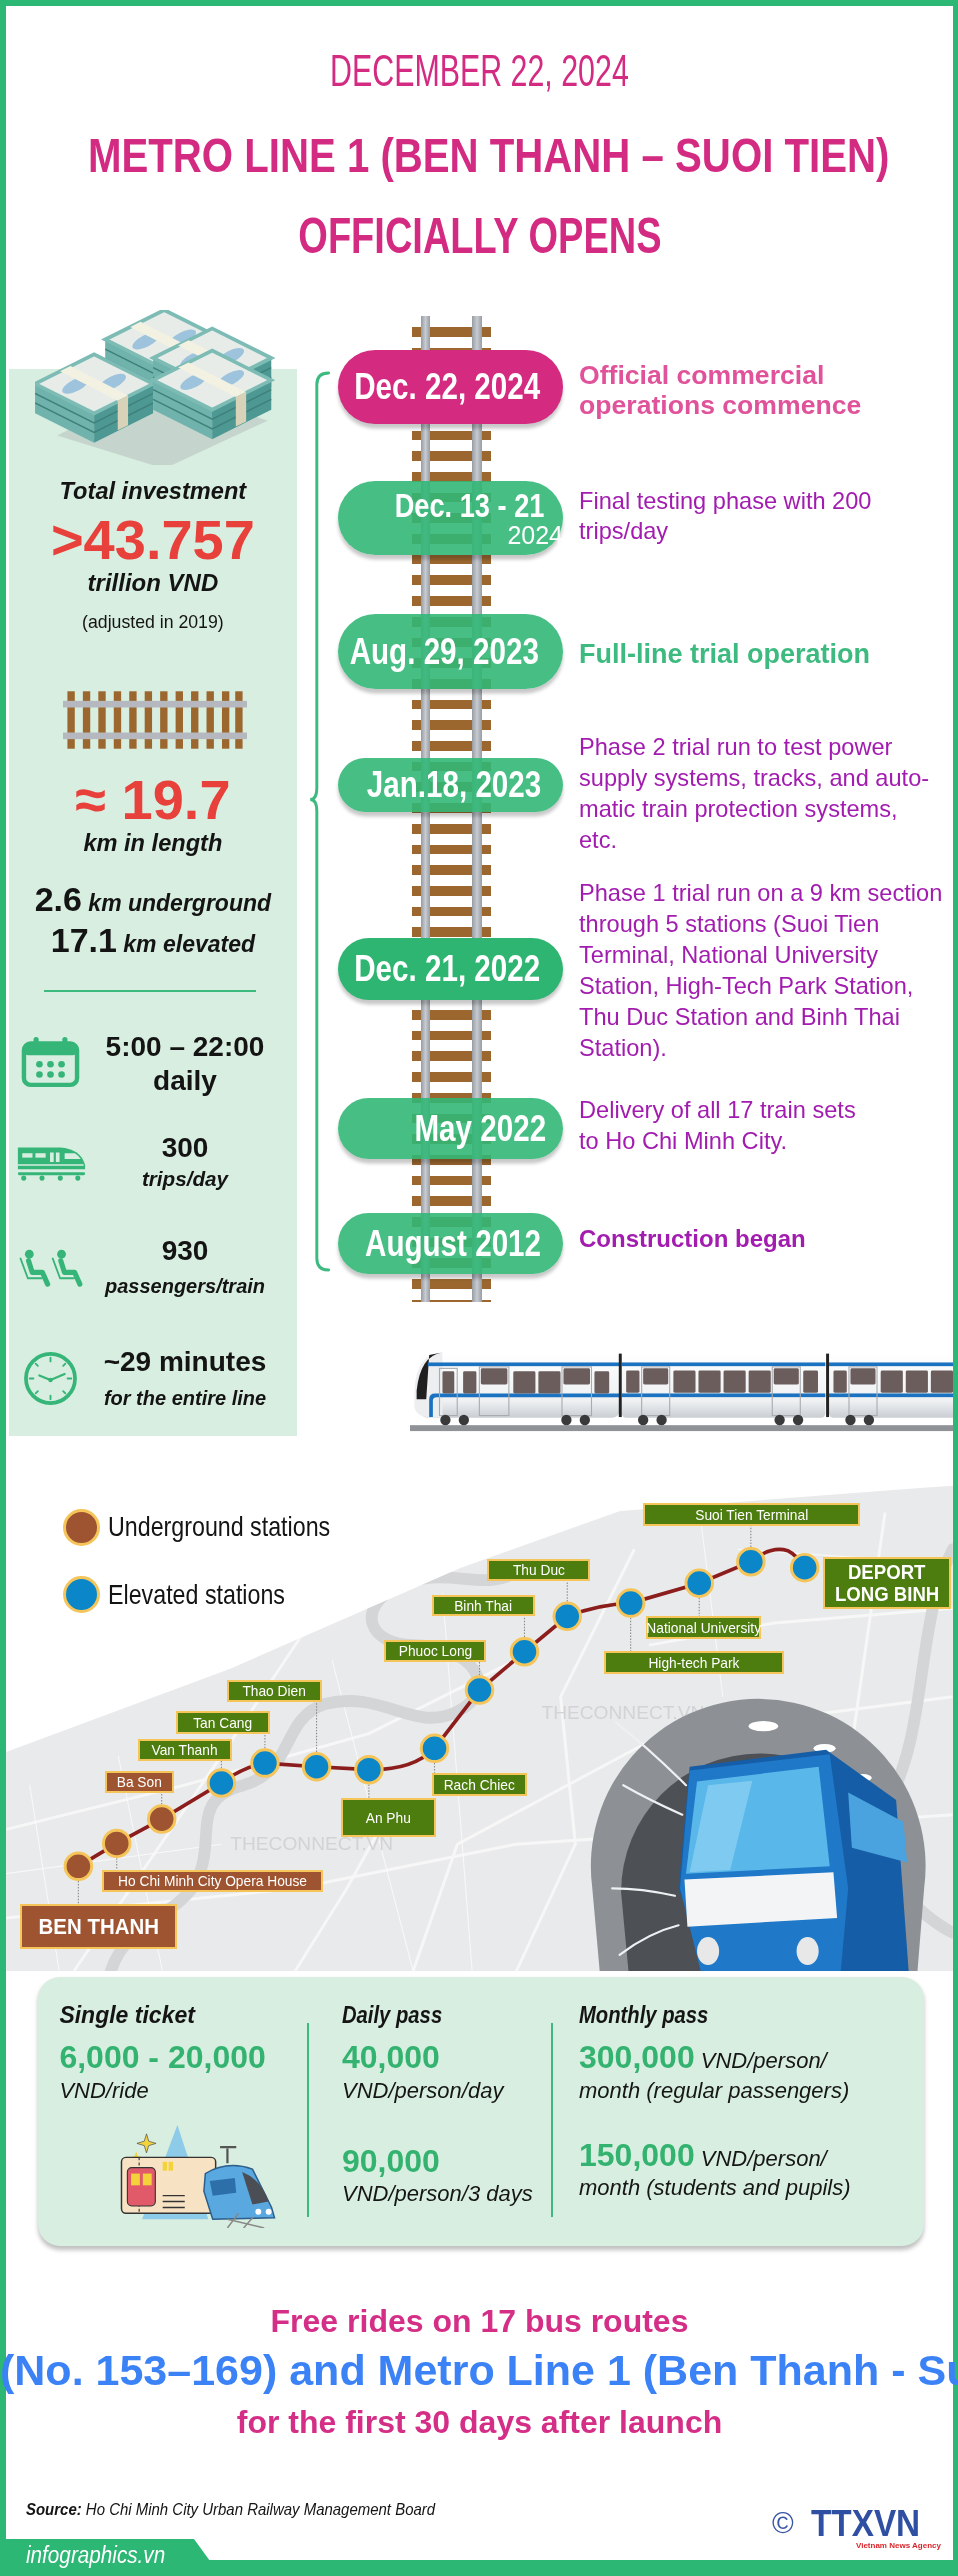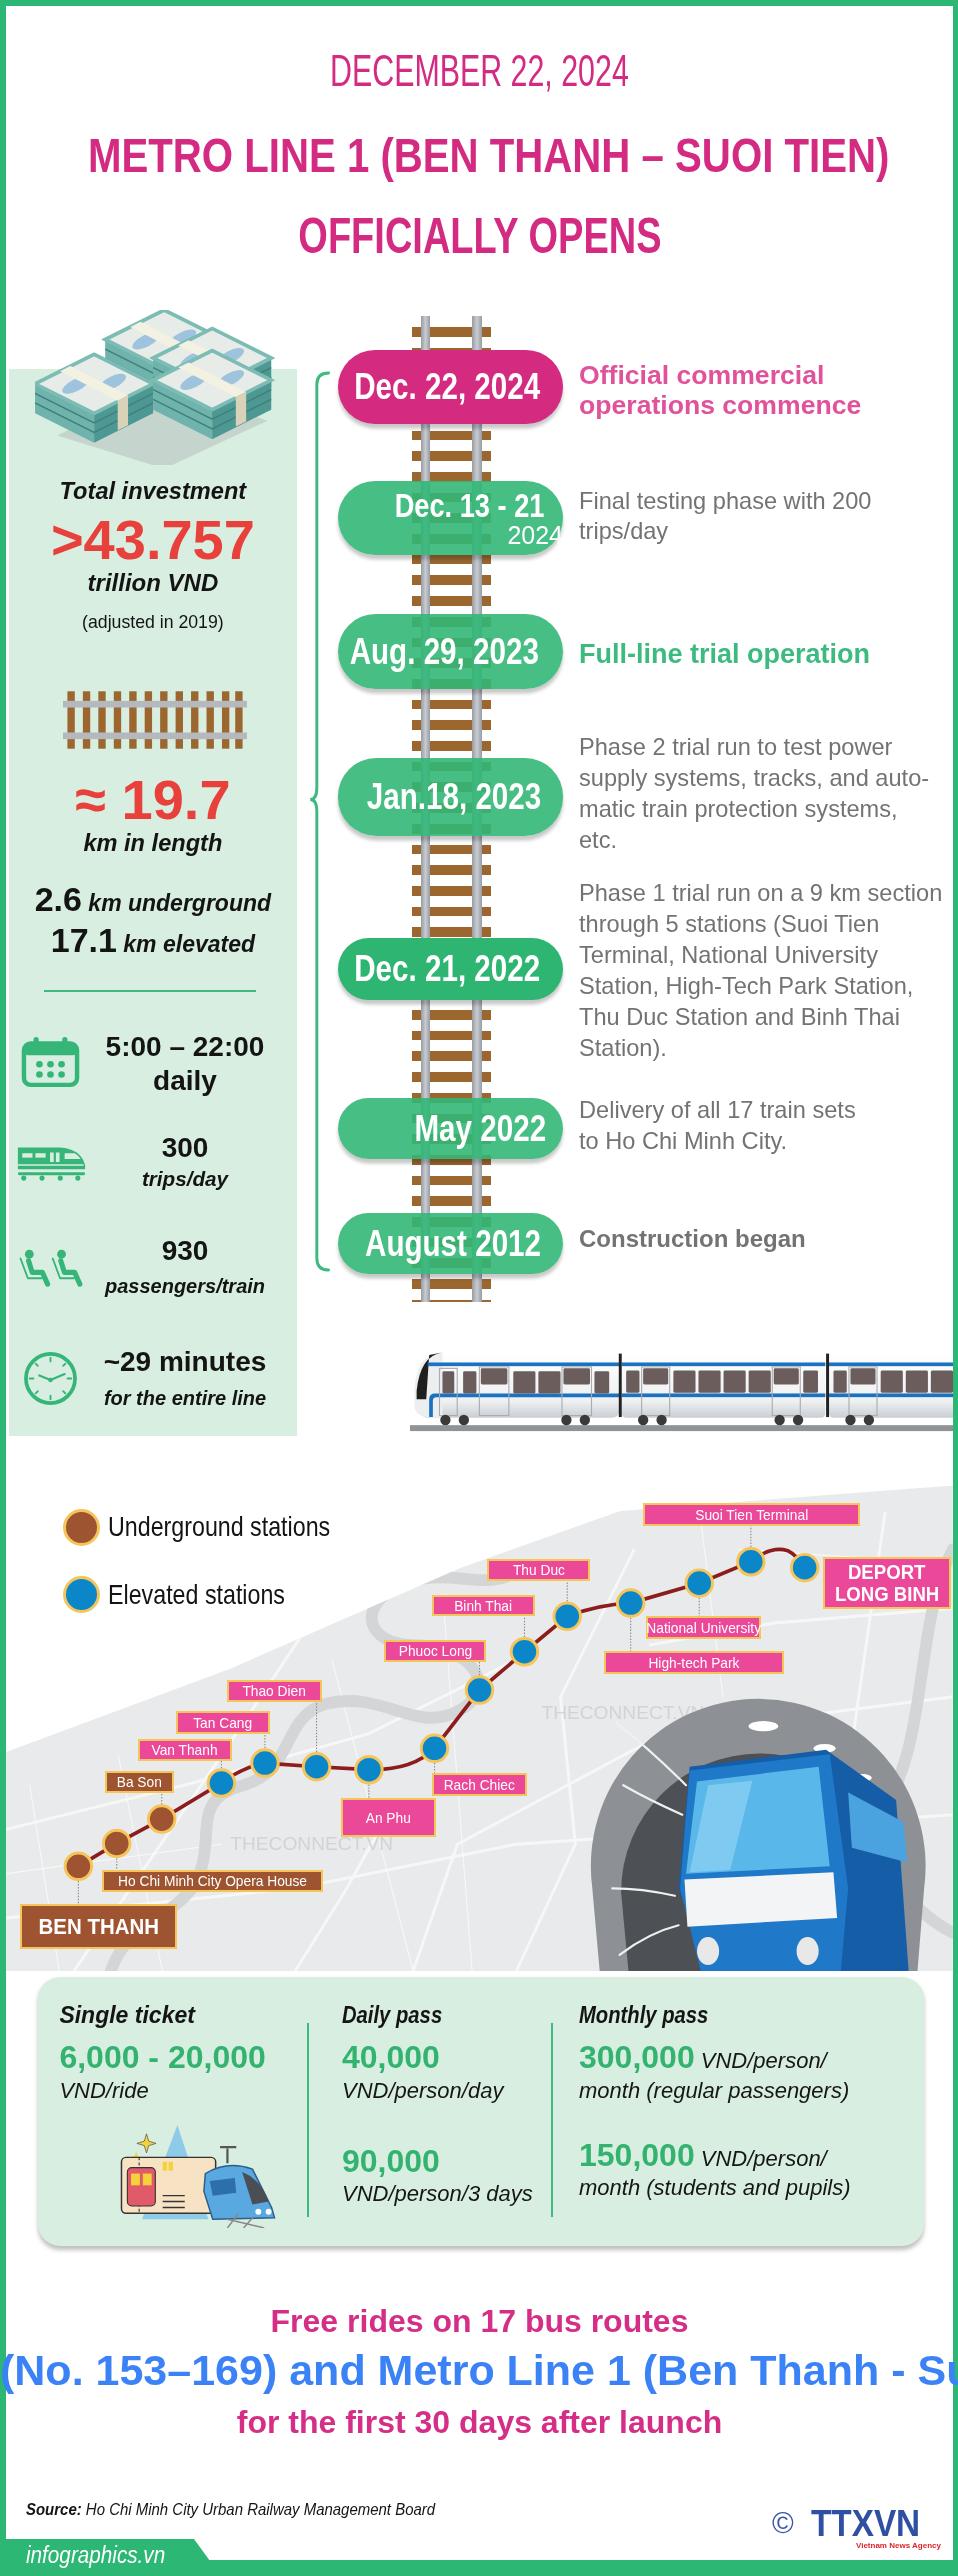--- a/index.html
+++ b/index.html
@@ -28,26 +28,26 @@
 .panel{left:8.9px;top:369px;width:288px;height:1067px;background:#d8eee0}
 
 
 .track{left:412px;top:316px;width:79px;height:986px;background:repeating-linear-gradient(to bottom,transparent 0,transparent 11px,#9b672f 11px,#9b672f 20.7px)}
 .rail{position:absolute;top:0;width:9.6px;height:100%;background:linear-gradient(to right,#979ca3,#c8ccd1 50%,#979ca3)}
 .pill{position:absolute;left:338px;width:225px;border-radius:38px;display:flex;flex-direction:column;align-items:flex-end;justify-content:center;color:#fff;box-shadow:0 4.4px 3.7px rgba(0,0,0,.22);white-space:nowrap}
 .pill.pk{background:#d42a80}
 .pill.gr{background:rgba(50,183,119,.9)}
 .pill.sg{background:#2fb572}
 .pill-date{font-weight:bold;font-size:37px;line-height:40px;display:inline-block;transform:scaleX(.8)}
-.desc{position:absolute;left:579px;white-space:nowrap;font-size:23.6px;color:#737373}
+.desc{position:absolute;left:579px;white-space:nowrap;font-size:23.6px;color:#a21caf}
 
 
 .legend-dot{position:absolute;width:37px;height:37px;border-radius:50%;border:3px solid #f5c55a}
 .st{position:absolute;color:#fff;font-size:14.8px;white-space:nowrap;border:2.2px solid #f5c55a;display:flex;align-items:center;justify-content:center;text-align:center}
-.st.el{background:#ec4899}
+.st.el{background:#4d7c0f}
 .st.ug{background:#9e5430}
 .st span{display:inline-block;transform:scaleX(.93)}
 
 
 .card{left:38px;top:1977px;width:886px;height:269px;border-radius:22px;background:#d8eee0;box-shadow:0 3.7px 4.4px rgba(0,0,0,.25)}
 .fh{position:absolute;font-size:23px;font-weight:bold;font-style:italic;white-space:nowrap;height:25px;line-height:25px}
 .fp{position:absolute;font-size:32px;font-weight:bold;color:#33b36f;white-space:nowrap;height:35px;line-height:35px}
 .fu{position:absolute;font-size:22px;font-style:italic;white-space:nowrap;height:26.6px;line-height:26.6px;color:#161616}
 .fp .fu-inline{font-size:22px;font-weight:normal;font-style:italic;color:#161616}
 .vdiv{position:absolute;top:46px;width:1.5px;height:194px;background:#3dba7f}
@@ -199,21 +199,21 @@
   <div class="pill pk" style="top:350px;height:74px">
     <span class="pill-date">Dec. 22, 2024</span>
   </div>
   <div class="pill gr" style="top:481px;height:74px">
     <span class="pill-date" style="font-size:34px;line-height:34px">Dec. 13 - 21</span>
     <span style="font-size:25px;line-height:26.6px">2024</span>
   </div>
   <div class="pill gr" style="top:614px;height:75px">
     <span class="pill-date">Aug. 29, 2023</span>
   </div>
-  <div class="pill gr" style="top:758px;height:78px">
+  <div class="pill gr" style="top:758px;height:54px">
     <span class="pill-date">Jan.18, 2023</span>
   </div>
   <div class="pill sg" style="top:938px;height:62px">
     <span class="pill-date">Dec. 21, 2022</span>
   </div>
   <div class="pill gr" style="top:1098px;height:61px">
     <span class="pill-date">May 2022</span>
   </div>
   <div class="pill gr" style="top:1213px;height:61px">
     <span class="pill-date">August 2012</span>

